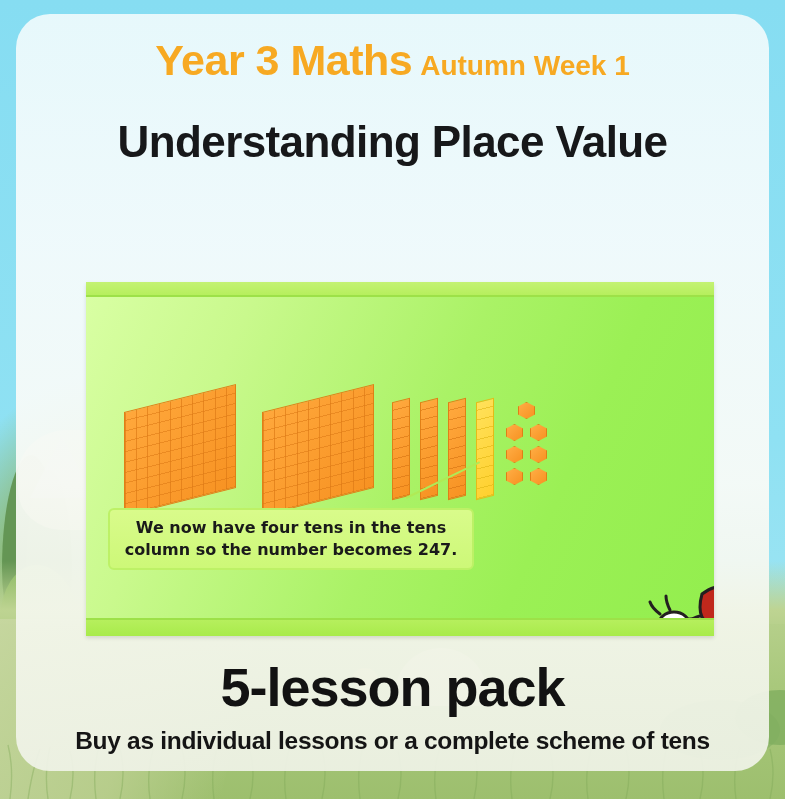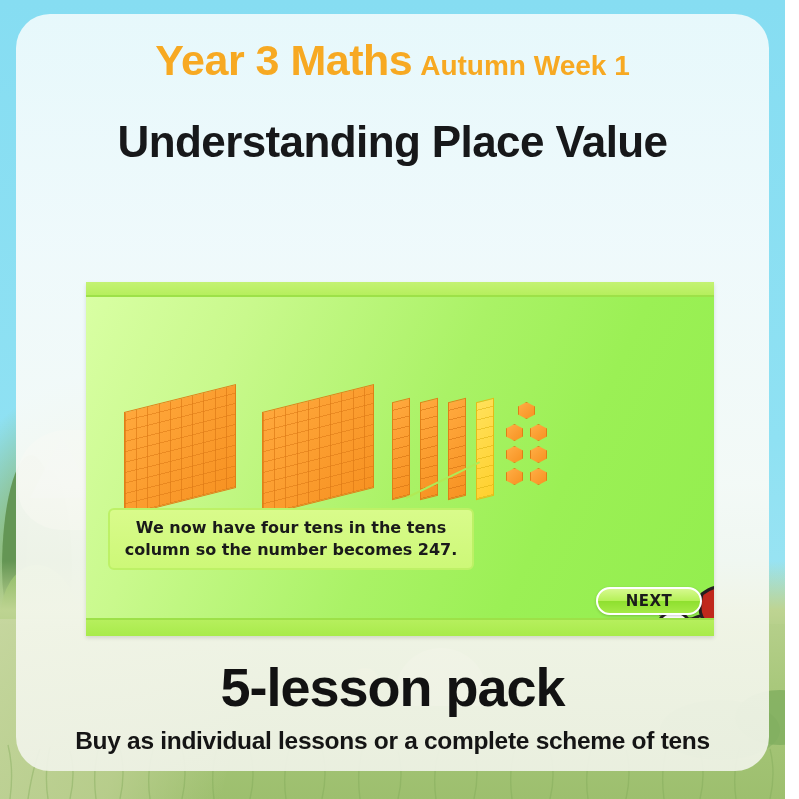--- a/index.html
+++ b/index.html
@@ -399,19 +399,18 @@
         <path d="M226 324 l12 0 l0 10 l-12 0 z" fill="#8f8d8b"></path>
         <circle cx="204" cy="210" r="3" fill="#a8a4a0"></circle>
         <circle cx="204" cy="244" r="3" fill="#a8a4a0"></circle>
 
         <path d="M52 282 q-8 28 4 32 q12 2 12 -14 q0 -14 -4 -20 z" fill="#f0b98e"></path>
         <path d="M78 284 q-6 28 6 32 q12 2 12 -14 q0 -14 -6 -20 z" fill="#f0b98e"></path>
       </g>
     </svg>
 
     <div class="slide-bottombar"></div>
-    <div class="navbtn next">NEXT</div>
   </div>
 
   <div class="pack">5-lesson pack</div>
   <div class="subline">Buy as individual lessons or a complete scheme of tens</div>
 
 </div>
 
 </body></html>

